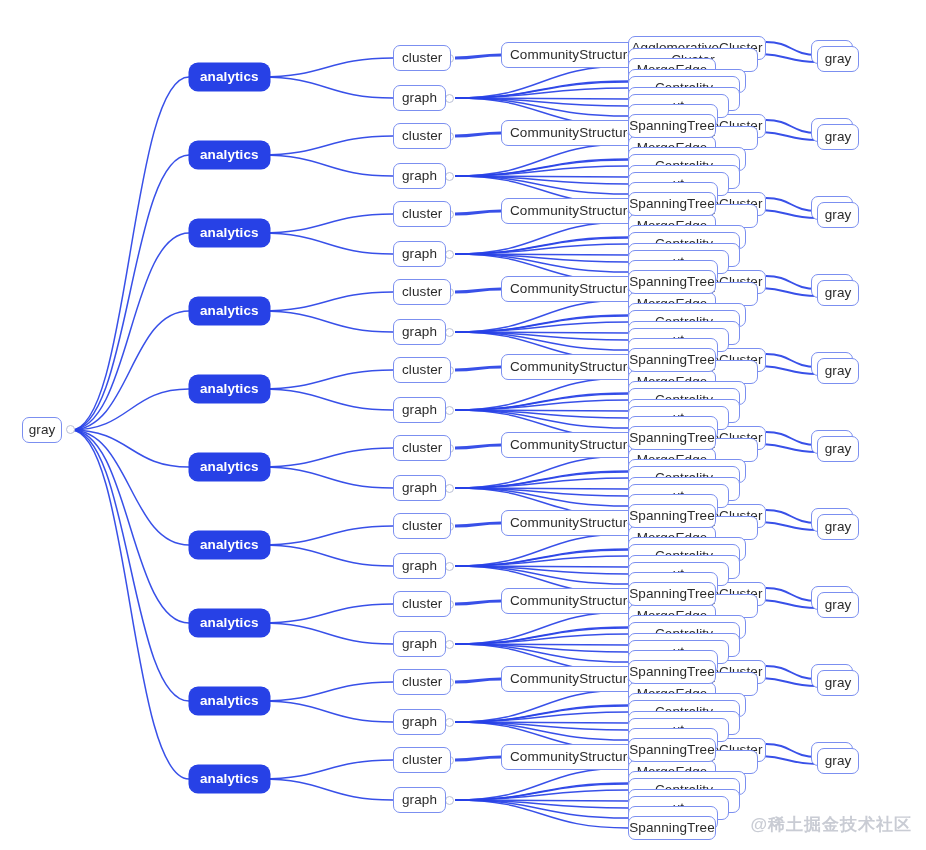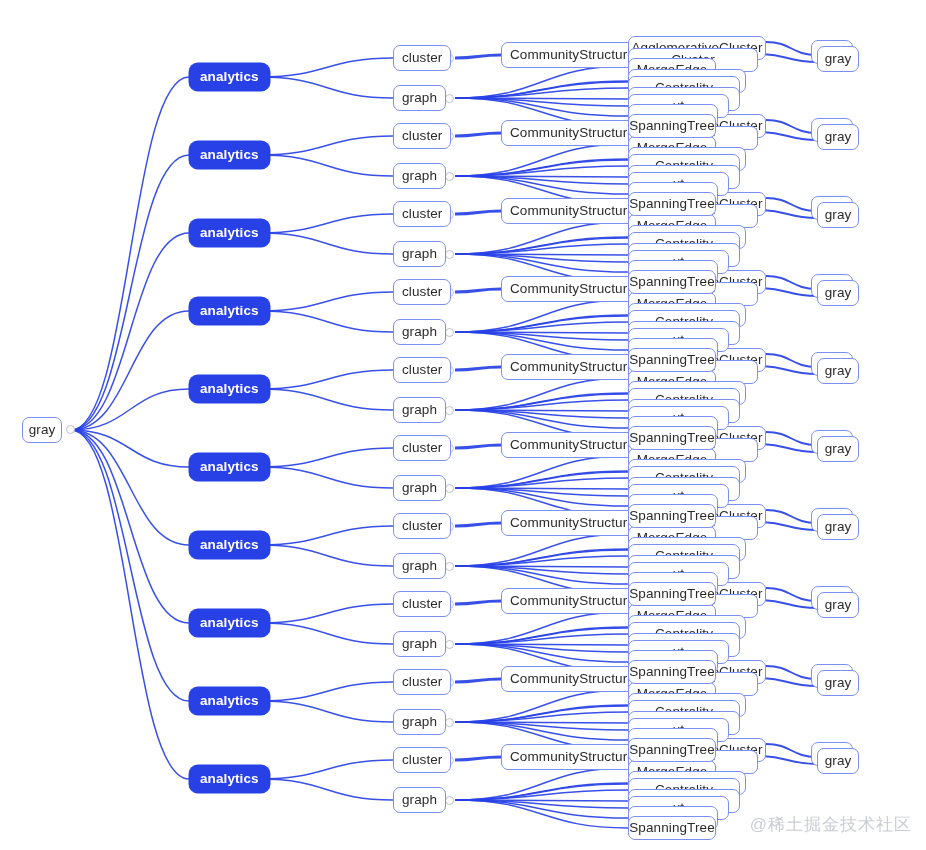--- a/index.html
+++ b/index.html
@@ -58,20 +58,21 @@
     box-sizing:border-box;
   }
   .watermark{
     position:absolute;
     right:14px;bottom:14px;
     color:#c9ccd4;
     font-size:17px;
     letter-spacing:1px;
     user-select:none;
     white-space:nowrap;
+    font-weight:bold;
   }
 </style>
 </head>
 <body>
 
 <div id="canvas">
   <svg id="links" aria-hidden="true">
       <path d="M71,430 C130,430 130,77 189,77" fill="none" stroke="#2741e6" stroke-width="1.5" stroke-opacity="0.92"></path>
       <path d="M71,430 C130,430 130,155 189,155" fill="none" stroke="#2741e6" stroke-width="1.5" stroke-opacity="0.92"></path>
       <path d="M71,430 C130,430 130,233 189,233" fill="none" stroke="#2741e6" stroke-width="1.5" stroke-opacity="0.92"></path>

